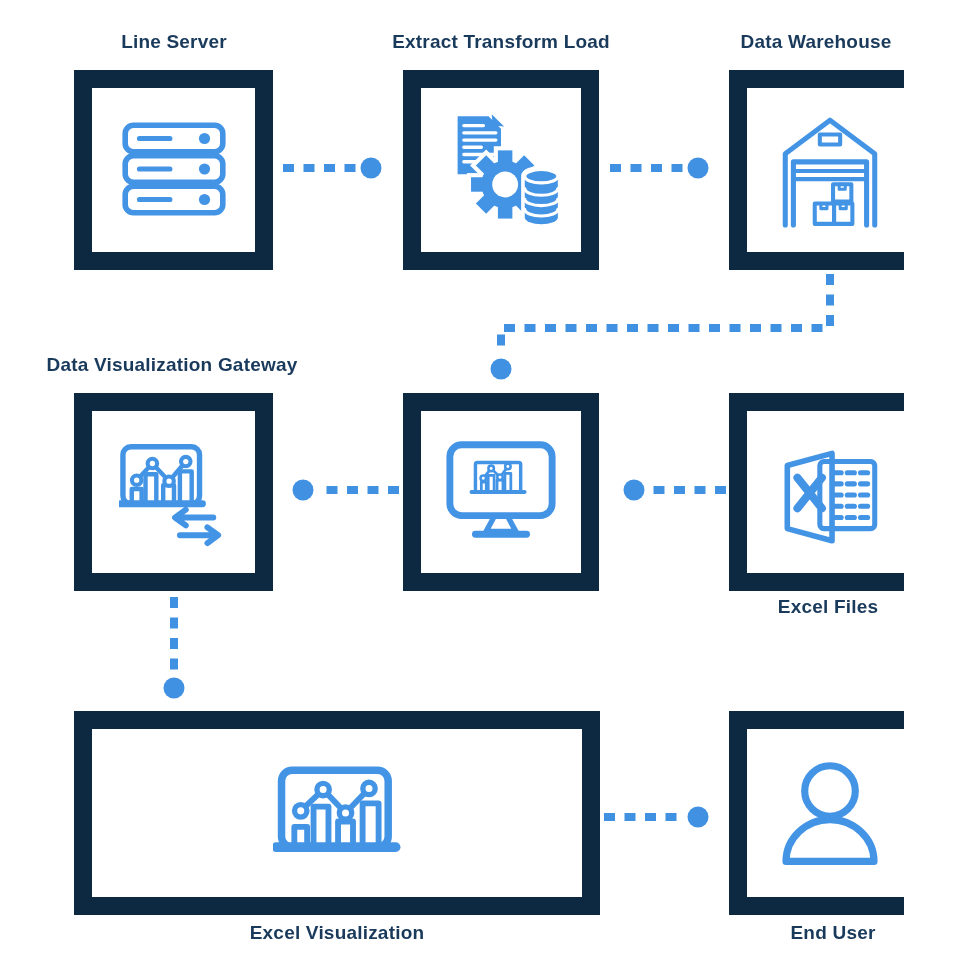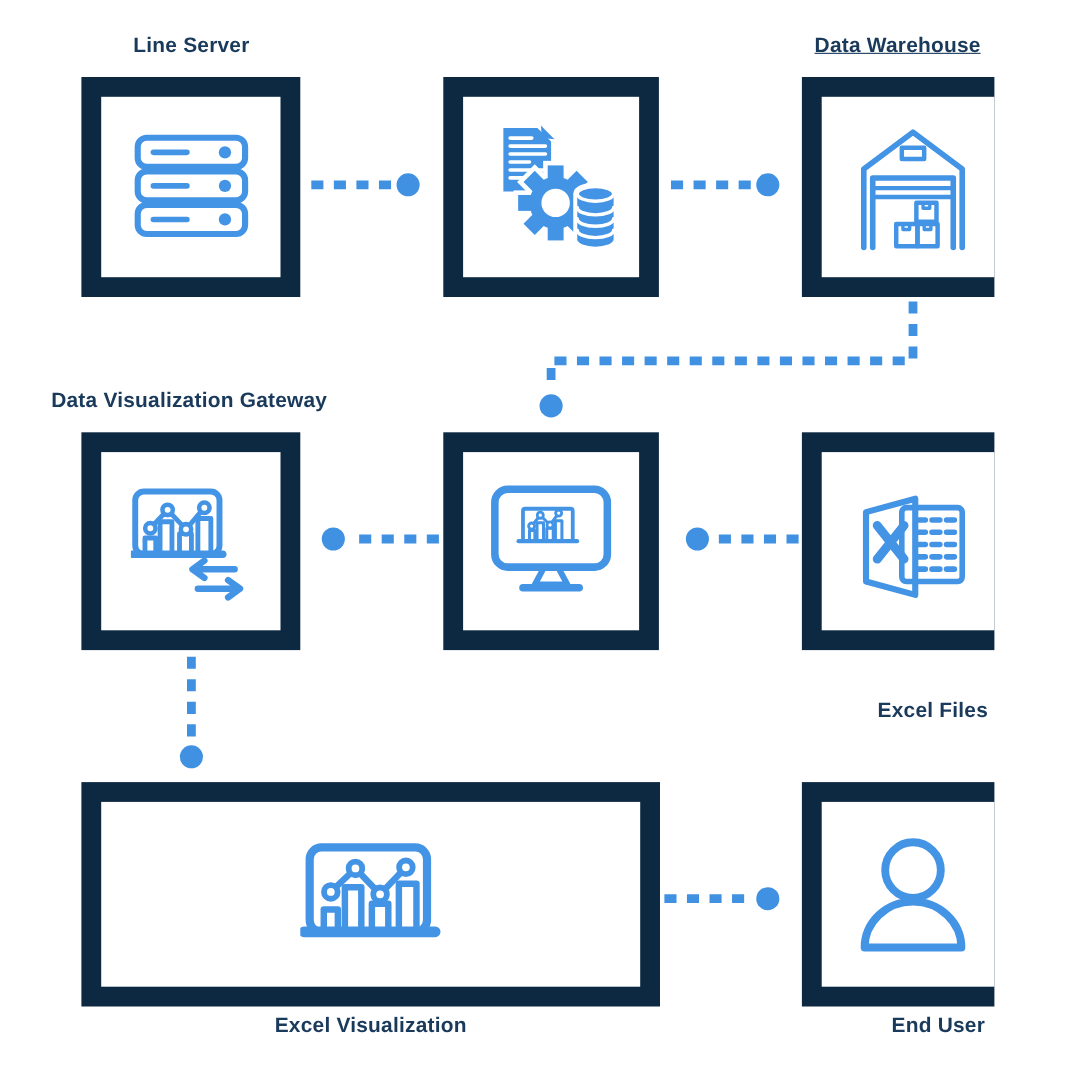--- a/index.html
+++ b/index.html
@@ -59,25 +59,26 @@
       <path d="M174,597 V673"></path>
         <circle cx="174" cy="688" r="10.5"></circle>
     </g>
     <g>
       <path d="M604,817 H684"></path>
         <circle cx="698" cy="817" r="10.5"></circle>
     </g>
   </svg>
 
   <div class="node-label" style="left:174px;top:31px;">Line Server</div>
-  <div class="node-label" style="left:816px;top:31px;text-decoration:underline;">Data Warehouse</div>
+  <div class="node-label" style="left:501px;top:31px;">Extract Transform Load</div>
+  <div class="node-label" style="left:816px;top:31px;">Data Warehouse</div>
   <div class="node-label" style="left:172px;top:354px;">Data Visualization Gateway</div>
-  <div class="node-label" style="left:828px;top:636px;margin-left:20px;">Excel Files</div>
+  <div class="node-label" style="left:828px;top:596px;">Excel Files</div>
   <div class="node-label" style="left:337px;top:922px;">Excel Visualization</div>
-  <div class="node-label" style="left:833px;top:922px;margin-left:20px;">End User</div>
+  <div class="node-label" style="left:833px;top:922px;">End User</div>
 
   <div class="node" style="left:74px;top:70px;width:199px;height:200px;">
     <div class="node-inner">
       <svg class="icon" width="122" height="122" viewBox="0 0 120 120">
         <rect class="ln" x="12" y="16" width="96" height="26" rx="8" stroke-width="5.5"></rect>
         <rect class="ln" x="12" y="46" width="96" height="26" rx="8" stroke-width="5.5"></rect>
         <rect class="ln" x="12" y="76" width="96" height="26" rx="8" stroke-width="5.5"></rect>
         <path class="ln" d="M26,29 H56 M26,59 H56 M26,89 H56" stroke-width="5"></path>
         <circle class="fl" cx="90" cy="29" r="5.5"></circle>
         <circle class="fl" cx="90" cy="59" r="5.5"></circle>

